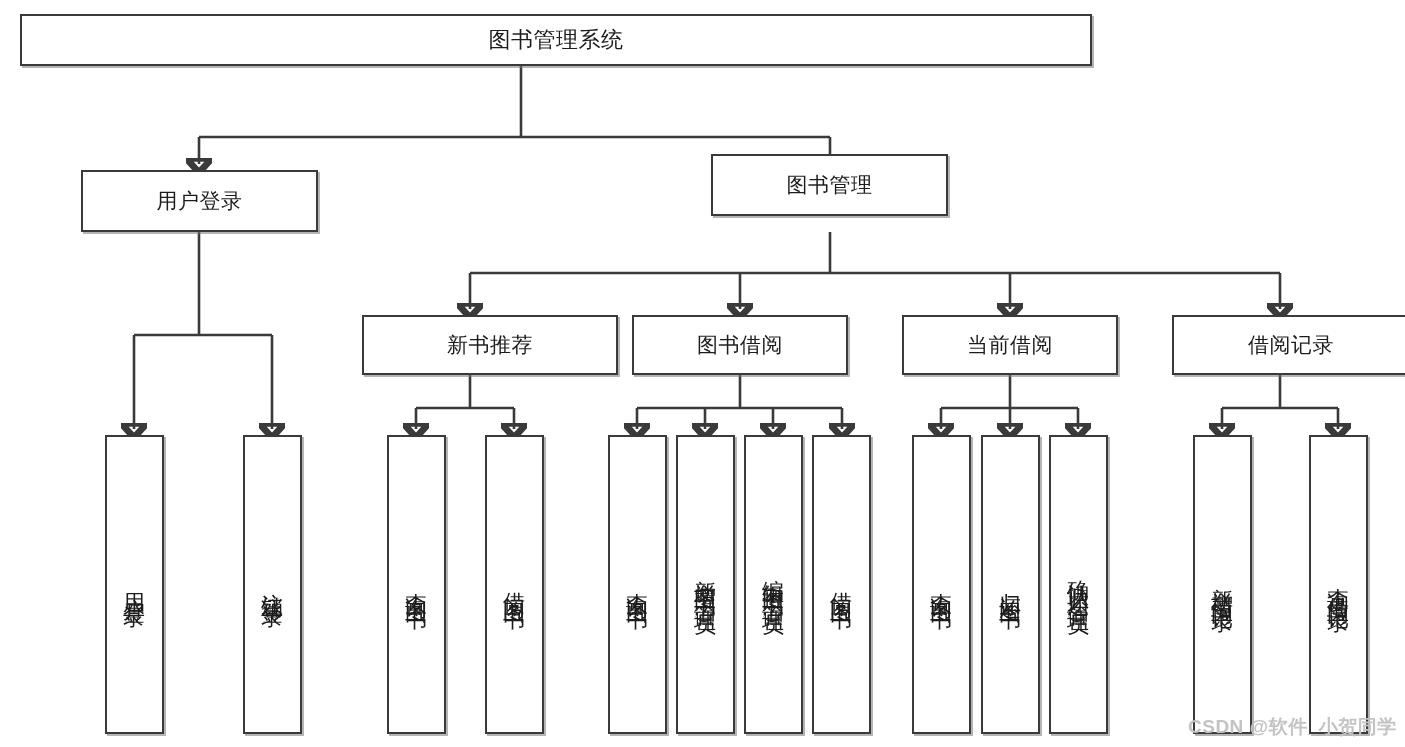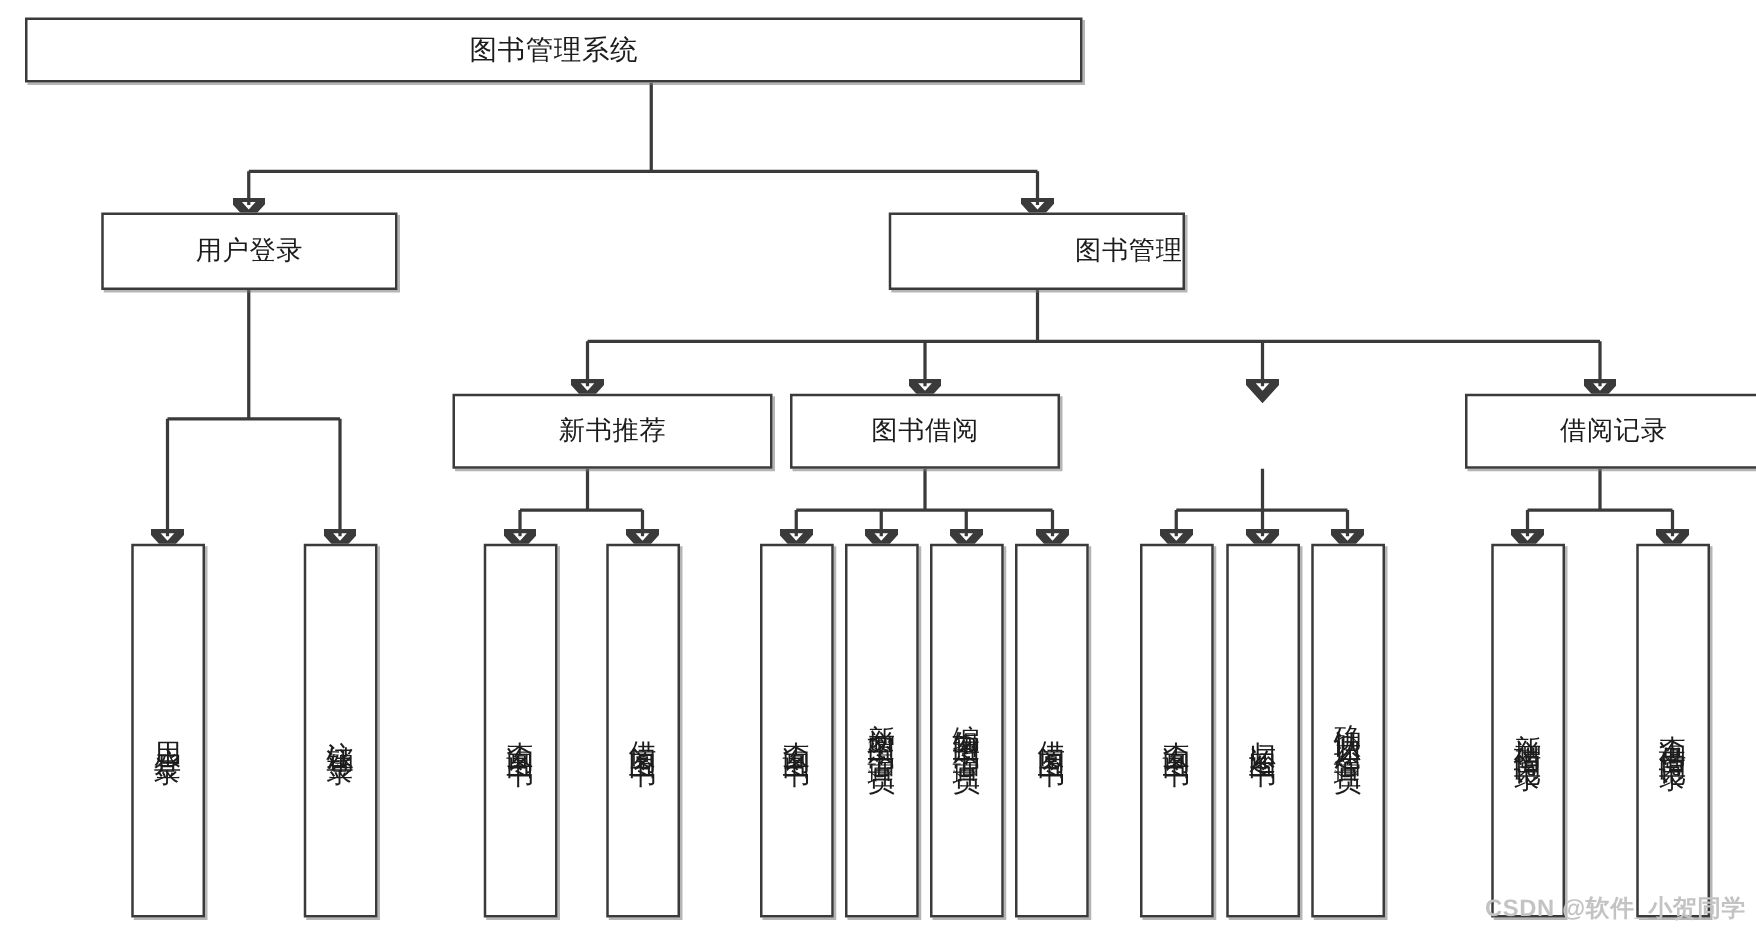--- a/index.html
+++ b/index.html
@@ -117,40 +117,43 @@
     <line x1="941" y1="408" x2="941" y2="429" marker-end="url(#arrow)"></line>
     <line x1="1010" y1="408" x2="1010" y2="429" marker-end="url(#arrow)"></line>
     <line x1="1078" y1="408" x2="1078" y2="429" marker-end="url(#arrow)"></line>
 
     <line x1="1280" y1="375" x2="1280" y2="408"></line>
     <line x1="1222" y1="408" x2="1338" y2="408"></line>
     <line x1="1222" y1="408" x2="1222" y2="429" marker-end="url(#arrow)"></line>
     <line x1="1338" y1="408" x2="1338" y2="429" marker-end="url(#arrow)"></line>
   </svg>
 
-  <div class="box h-node root shadowed" style="left:20px;top:14px;width:846px;height:52px;">
+  <div class="box h-node root shadowed" style="left:20px;top:14px;width:1072px;height:52px;">
     <span class="lbl">图书管理系统</span>
   </div>
 
   <div class="box h-node shadowed" style="left:81px;top:170px;width:237px;height:62px;">
     <span class="lbl">用户登录</span>
   </div>
 
-  <div class="box h-node shadowed" style="left:711px;top:170px;width:237px;height:62px;justify-content:flex-end;">
+  <div class="box h-node shadowed" style="left:711px;top:154px;width:237px;height:62px;">
     <span class="lbl">图书管理</span>
   </div>
 
   <div class="box h-node shadowed" style="left:362px;top:315px;width:256px;height:60px;">
     <span class="lbl">新书推荐</span>
   </div>
 
   <div class="box h-node shadowed" style="left:632px;top:315px;width:216px;height:60px;">
     <span class="lbl">图书借阅</span>
   </div>
 
+  <div class="box h-node shadowed" style="left:902px;top:315px;width:216px;height:60px;">
+    <span class="lbl">当前借阅</span>
+  </div>
 
   <div class="box h-node shadowed" style="left:1172px;top:315px;width:238px;height:60px;">
     <span class="lbl">借阅记录</span>
   </div>
 
   <div class="box v-node shadowed" style="left:105px;top:435px;width:59px;height:299px;">
     <span class="lbl">用户登录</span>
   </div>
 
   <div class="box v-node shadowed" style="left:243px;top:435px;width:59px;height:299px;">

